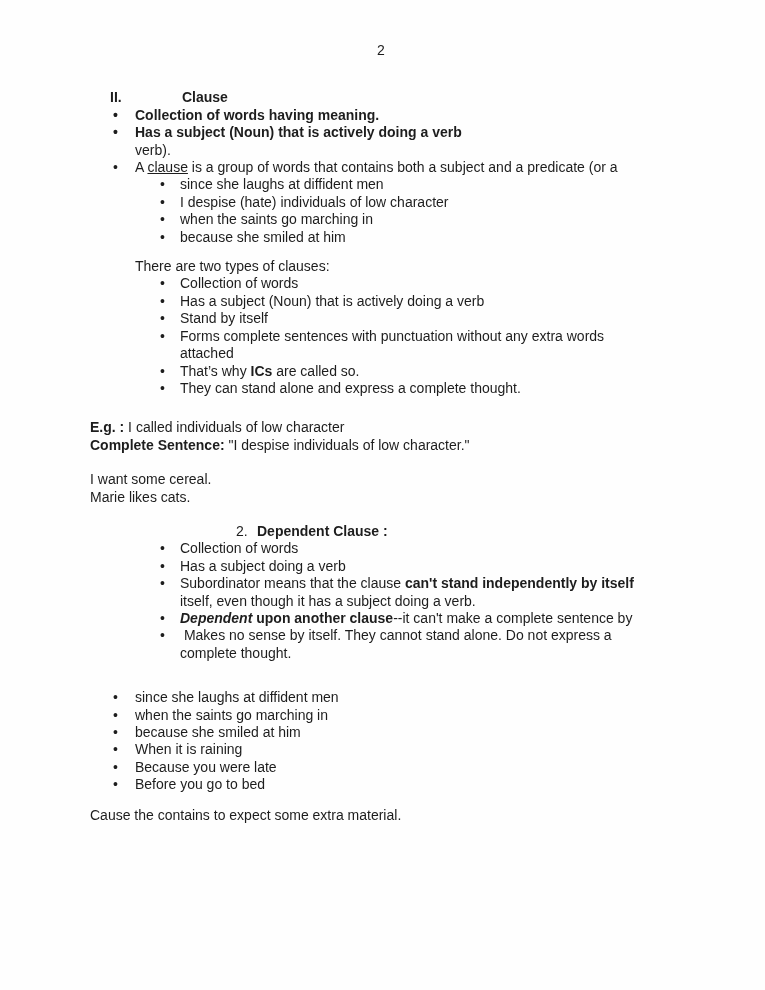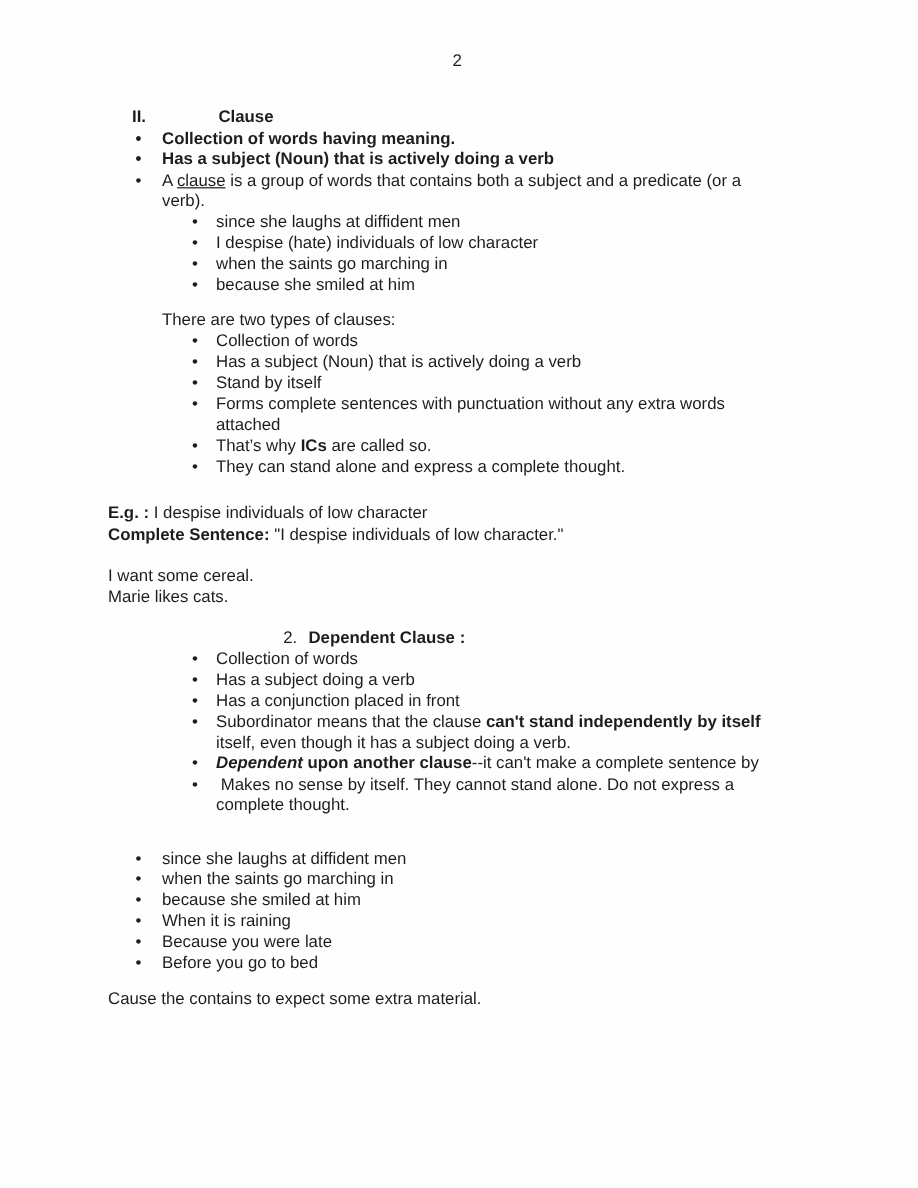--- a/index.html
+++ b/index.html
@@ -53,25 +53,25 @@
 
   <div class="line l1 b">
     <span class="bullet"></span>
     <span class="t">Collection of words having meaning.</span>
   </div>
   <div class="line l1 b">
     <span class="bullet"></span>
     <span class="t">Has a subject (Noun) that is actively doing a verb</span>
   </div>
   <div class="line l1">
+    <span class="t">verb).</span>
+  </div>
+  <div class="line l1">
     <span class="bullet"></span>
     <span class="t">A </span><span class="t u">clause</span><span class="t"> is a group of words that contains both a subject and a predicate (or a</span>
-  </div>
-  <div class="line l1">
-    <span class="t">verb).</span>
   </div>
 
   <div class="line l2">
     <span class="bullet"></span>
     <span class="t">since she laughs at diffident men</span>
   </div>
   <div class="line l2">
     <span class="bullet"></span>
     <span class="t">I despise (hate) individuals of low character</span>
   </div>
@@ -111,21 +111,21 @@
   <div class="line l2">
     <span class="bullet"></span>
     <span class="t">That’s why </span><span class="t b">ICs</span><span class="t"> are called so.</span>
   </div>
   <div class="line l2">
     <span class="bullet"></span>
     <span class="t">They can stand alone and express a complete thought.</span>
   </div>
 
   <div class="line mt22">
-    <span class="t b">E.g. :</span><span class="t"> I despise individuals of low character</span>
+    <span class="t b">E.g. :</span><span class="t"> I called individuals of low character</span>
   </div>
   <div class="line">
     <span class="t b">Complete Sentence:</span><span class="t"> "I despise individuals of low character."</span>
   </div>
 
   <div class="line mt17">
     <span class="t">I want some cereal.</span>
   </div>
   <div class="line">
     <span class="t">Marie likes cats.</span>
@@ -135,24 +135,20 @@
     <span class="num">2.</span><span class="b">Dependent Clause :</span>
   </div>
 
   <div class="line l2">
     <span class="bullet"></span>
     <span class="t">Collection of words</span>
   </div>
   <div class="line l2">
     <span class="bullet"></span>
     <span class="t">Has a subject doing a verb</span>
-  </div>
-  <div class="line l2">
-    <span class="bullet"></span>
-    <span class="t">Has a conjunction placed in front</span>
   </div>
   <div class="line l2">
     <span class="bullet"></span>
     <span class="t">Subordinator means that the clause </span><span class="t b">can't stand independently by itself</span>
   </div>
   <div class="line l2">
     <span class="t">itself, even though it has a subject doing a verb.</span>
   </div>
   <div class="line l2">
     <span class="bullet"></span>

